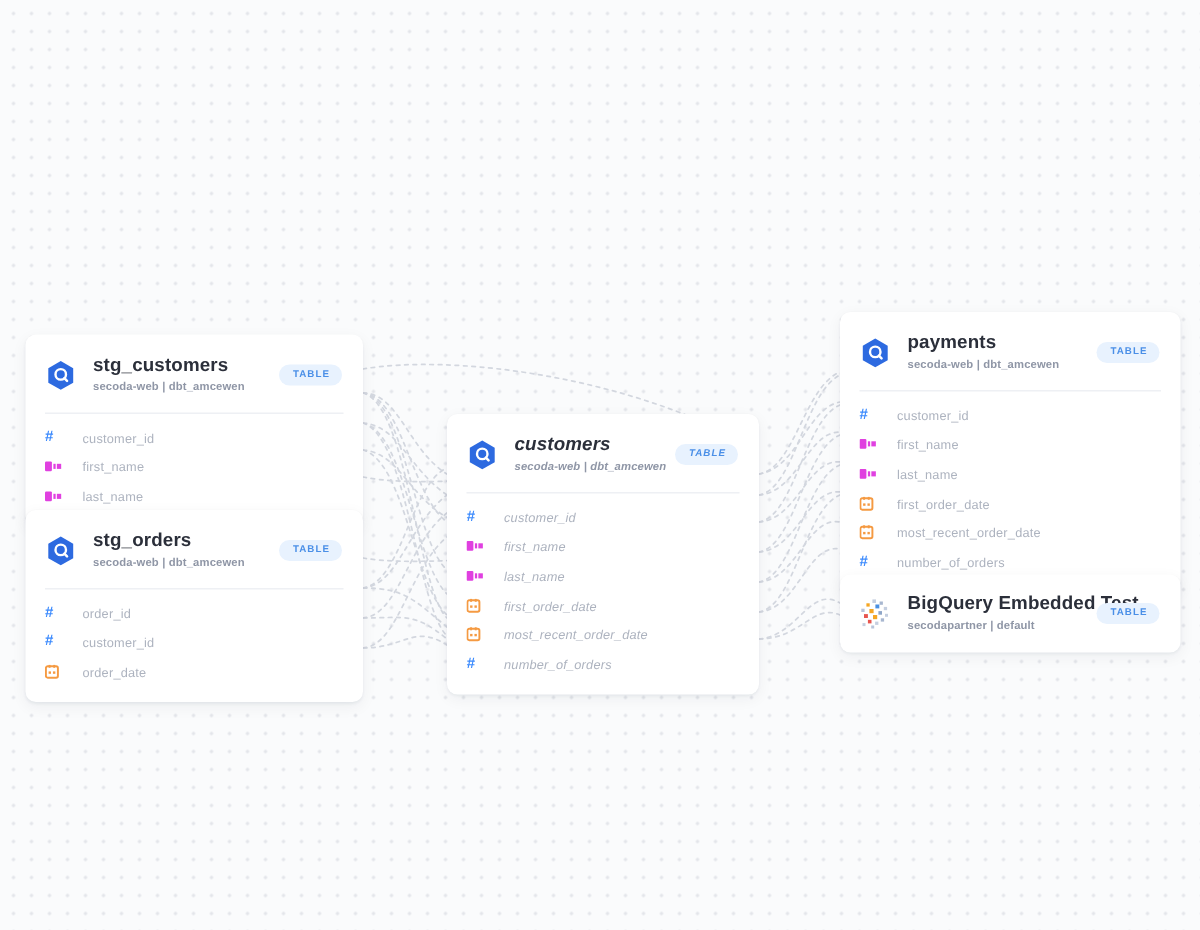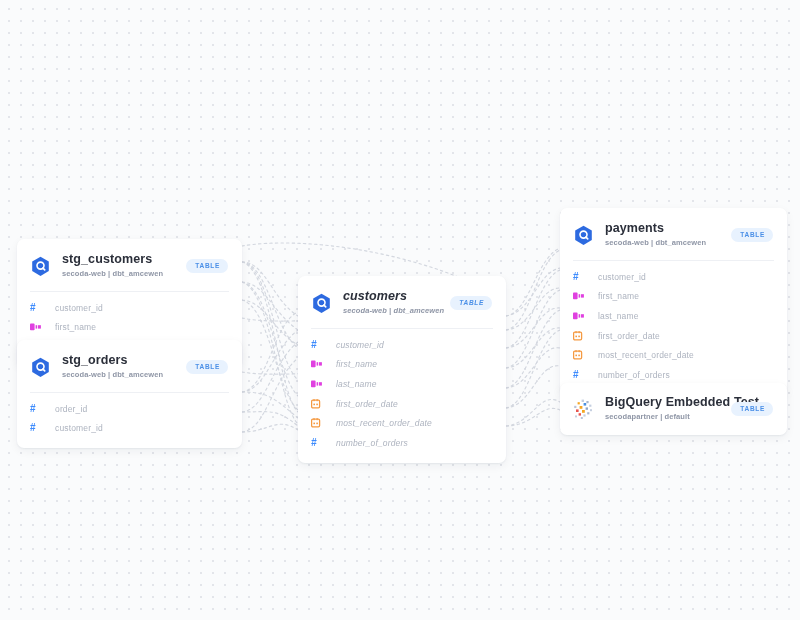--- a/index.html
+++ b/index.html
@@ -141,21 +141,21 @@
     line-height: 10px;
     font-family: "Liberation Sans", sans-serif;
   }
 
   .icon-text { display: block; }
   .icon-date { display: block; }
 
   .bq-icon { width: 21px; height: 21px; display: block; }
 
   
-  #node-stg-customers { left: 17px;  top: 239px; width: 225px; }
+  #node-stg-customers { left: 17px;  top: 223px; width: 225px; }
   #node-stg-orders    { left: 17px;  top: 340px; width: 225px; }
   #node-customers     { left: 298px; top: 276px; width: 208px; font-style: italic; }
   #node-payments      { left: 560px; top: 208px; width: 227px; }
   #node-bigquery      { left: 560px; top: 383px; width: 227px; }
 
   #node-bigquery .node-header { padding: 12px 14px 12px 13px; }
 </style>
 </head>
 <body>
 
@@ -270,20 +270,32 @@
         <span class="col-icon">
             <span class="icon-hash">#</span>
           </span>
         <span class="col-name">order_id</span>
       </div>
       <div class="column-row">
         <span class="col-icon">
             <span class="icon-hash">#</span>
           </span>
         <span class="col-name">customer_id</span>
+      </div>
+      <div class="column-row">
+        <span class="col-icon">
+          <svg class="icon-date" width="10" height="10" viewBox="0 0 10 10">
+            <rect x="0.6" y="1.2" width="8" height="7.6" rx="1.2" fill="none" stroke="#f59a42" stroke-width="1.3"></rect>
+            <rect x="2.4" y="0.2" width="1.3" height="2" fill="#f59a42"></rect>
+            <rect x="5.5" y="0.2" width="1.3" height="2" fill="#f59a42"></rect>
+            <rect x="2.4" y="4.6" width="1.6" height="1.6" fill="#f59a42"></rect>
+            <rect x="5.3" y="4.6" width="1.6" height="1.6" fill="#f59a42"></rect>
+          </svg>
+        </span>
+        <span class="col-name">order_date</span>
       </div>
     </div>
   </div>
 
   <div class="node" id="node-customers">
     <div class="node-header">
       <span class="node-icon hex-icon">
         <svg width="21" height="21" viewBox="0 0 21 21">
           <polygon points="10.5,0.7 18.8,5.5 18.8,15.1 10.5,19.9 2.2,15.1 2.2,5.5" fill="#2d6ae0"></polygon>
           <circle cx="10.5" cy="9.6" r="3.5" fill="none" stroke="#ffffff" stroke-width="1.6"></circle>

